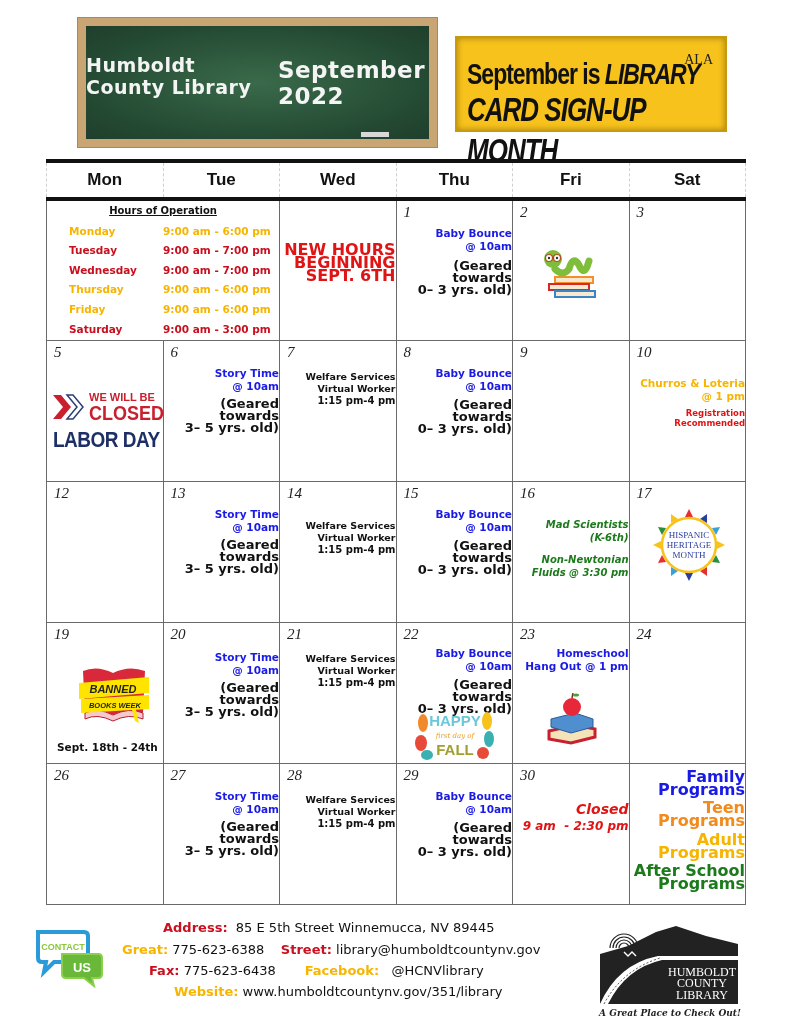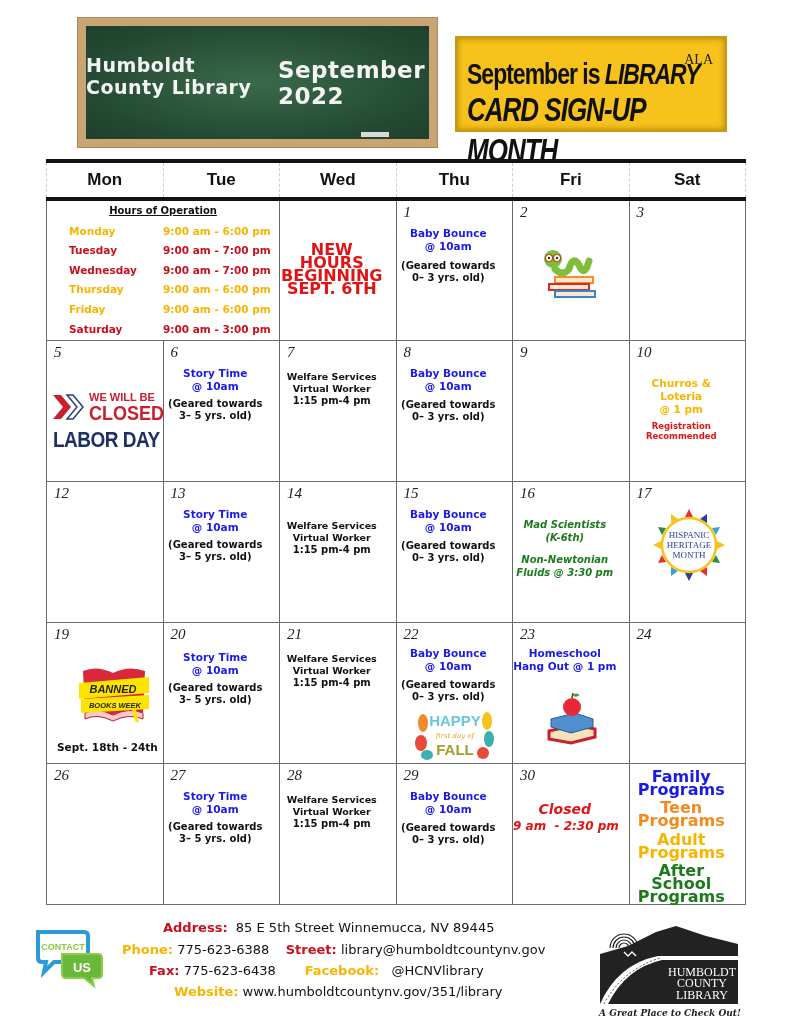--- a/index.html
+++ b/index.html
@@ -19,23 +19,23 @@
   .card-line1 { font-family: "Liberation Sans", sans-serif; font-size: 23px; font-weight: bold; color: #111; letter-spacing: -1px; transform: scaleY(1.25); transform-origin: left top; display: inline-block; }
   .card-line1 .italic { font-style: italic; }
   .card-ala { position: absolute; right: 12px; top: 14px; font-family: "Liberation Serif", serif; font-size: 14px; color: #222; }
   .card-line2 { position: absolute; left: 10px; top: 52px; font-family: "Liberation Sans", sans-serif; font-size: 26px; font-weight: bold; font-style: italic; color: #111; letter-spacing: -1px; transform: scaleY(1.3); transform-origin: left top; }
 
   .calendar { position: absolute; left: 46px; top: 159px; width: 700px; border-collapse: collapse; table-layout: fixed; }
   .calendar th { height: 38px; font-family: "Liberation Sans", sans-serif; font-size: 17px; font-weight: bold; color: #111;
     border-top: 4px solid #111; border-bottom: 4px solid #111; border-left: 1px dashed #cfcfcf; border-right: 1px dashed #cfcfcf; }
   .calendar td { height: 141px; border: 1px solid #6a6a6a; vertical-align: top; position: relative; padding: 0; }
   .daynum { position: absolute; left: 7px; top: 3px; font-family: "Liberation Serif", serif; font-style: italic; font-size: 15px; color: #222; }
-  .cell-content { position: absolute; left: 0; right: 12px; text-align: center; font-family: "DejaVu Sans", sans-serif; font-weight: bold; }
+  .cell-content { position: absolute; left: 0; right: 0; text-align: right; font-family: "DejaVu Sans", sans-serif; font-weight: bold; }
   .ev-title { font-size: 10.5px; line-height: 13px; }
-  .ev-sub { font-size: 10px; line-height: 12px; color: #111; margin-top: 8px; }
+  .ev-sub { font-size: 13px; line-height: 12px; color: #111; margin-top: 8px; }
   .blue { color: #1a1ae6; }
   .black { color: #111; }
   .red { color: #e01414; }
   .gold { color: #f7b500; }
   .green { color: #1c7a1c; }
   .darkred { color: #c8101e; }
 
   .hours-title { position: absolute; top: 4px; left: 0; right: 0; text-align: center; font-size: 10px; font-weight: bold; text-decoration: underline; color: #111; }
   .hours-row { position: absolute; left: 22px; font-size: 10.5px; font-weight: bold; white-space: nowrap; }
   .hours-day { display: inline-block; width: 94px; }
@@ -395,21 +395,21 @@
     <path d="M4 4 H50 Q54 4 54 8 V30 Q54 34 50 34 H20 L10 44 L12 34 H8 Q4 34 4 30 Z" fill="#ffffff" stroke="#2a9ad8" stroke-width="4"></path>
     <path d="M28 26 H64 Q68 26 68 30 V46 Q68 50 64 50 H58 L60 58 L50 50 H32 Q28 50 28 46 Z" fill="#6ab83a" stroke="#8ad04a" stroke-width="2"></path>
     <text x="29" y="22" text-anchor="middle" font-family="Liberation Sans, sans-serif" font-weight="bold" font-size="9" fill="#8ac83a">CONTACT</text>
     <text x="48" y="44" text-anchor="middle" font-family="Liberation Sans, sans-serif" font-weight="bold" font-size="13" fill="#ffffff">US</text>
   </svg>
 
   <div class="foot-line" style="left:163px; top:2px;">
     <span class="foot-label-red">Address:</span>&nbsp;&nbsp;<span>85 E 5th Street Winnemucca, NV 89445</span>
   </div>
   <div class="foot-line" style="left:122px; top:24px;">
-    <span class="foot-label-gold">Phone:</span>&nbsp;<span>775-623-6388</span>&nbsp;&nbsp;&nbsp;&nbsp;<span class="foot-label-red">Street:</span>&nbsp;<span>library@humboldtcountynv.gov</span>
+    <span class="foot-label-gold">Great:</span>&nbsp;<span>775-623-6388</span>&nbsp;&nbsp;&nbsp;&nbsp;<span class="foot-label-red">Street:</span>&nbsp;<span>library@humboldtcountynv.gov</span>
   </div>
   <div class="foot-line" style="left:149px; top:45px;">
     <span class="foot-label-red">Fax:</span>&nbsp;<span>775-623-6438</span>&nbsp;&nbsp;&nbsp;&nbsp;&nbsp;&nbsp;&nbsp;<span class="foot-label-gold">Facebook:</span>&nbsp;&nbsp;&nbsp;<span>@HCNVlibrary</span>
   </div>
   <div class="foot-line" style="left:174px; top:66px;">
     <span class="foot-label-gold">Website:</span>&nbsp;<span>www.humboldtcountynv.gov/351/library</span>
   </div>
 
   <svg class="logo" viewBox="0 0 145 96">
     <g fill="none" stroke="#222" stroke-width="1.2">

